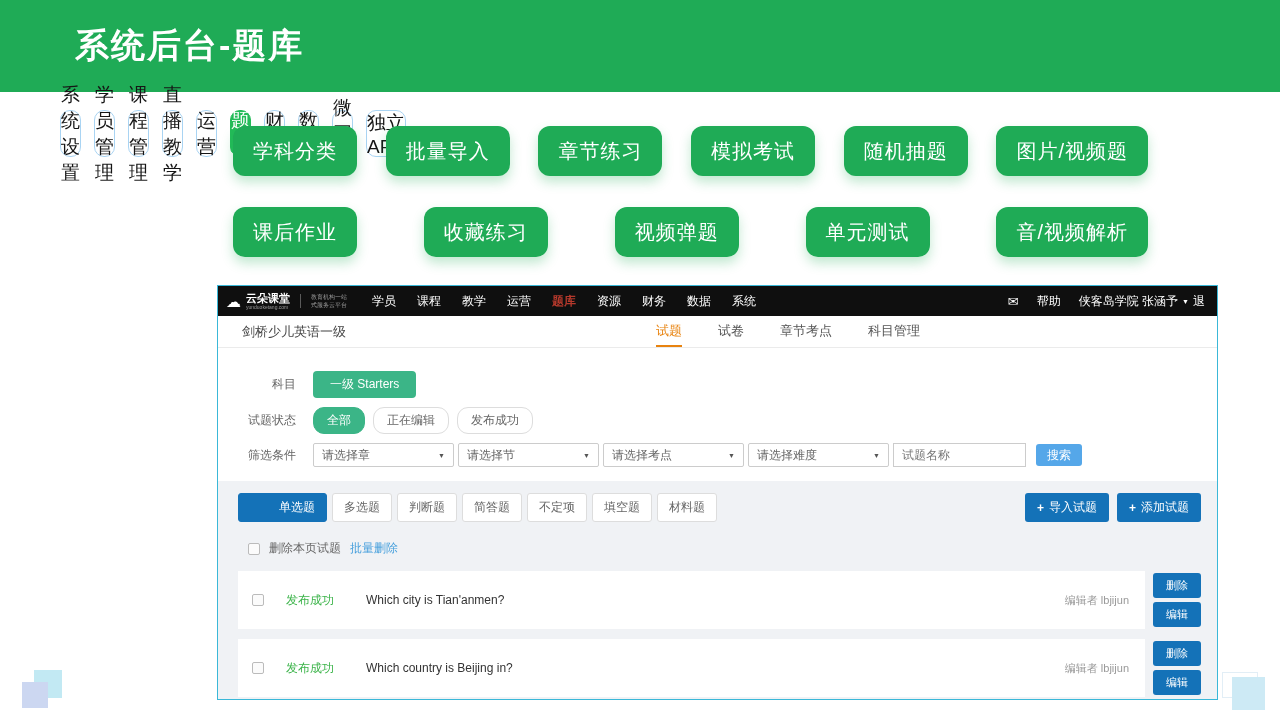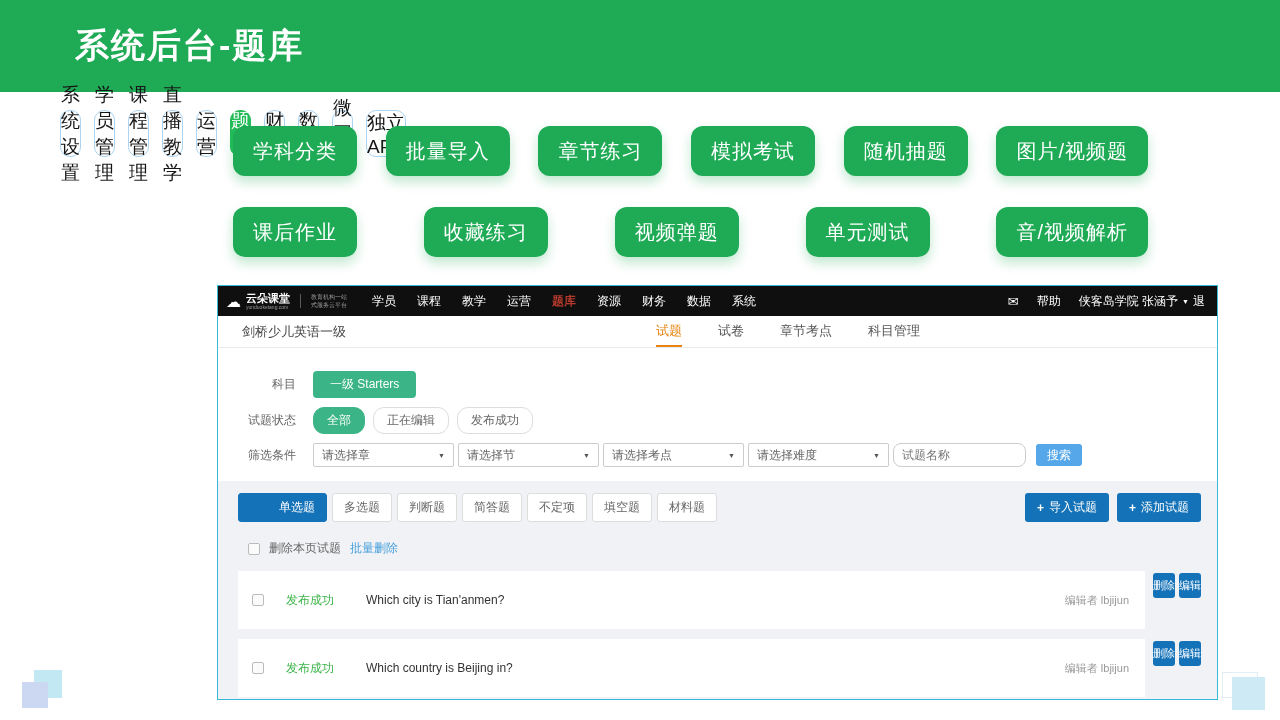--- a/index.html
+++ b/index.html
@@ -64,21 +64,21 @@
   .flabel { width:78px; text-align:right; font-size:12px; color:#666; flex:none; }
   .fcontent { margin-left:17px; display:flex; align-items:center; gap:8px; }
   .fcontent.tight { gap:4px; }
   .pill-green { background:#3bb587; color:#fff; font-size:12px; padding:5px 17px; border-radius:4px; cursor:pointer;text-align:center; }
   .status-btn { font-size:12px; padding:4px 13px; border:1px solid #ddd; border-radius:11px;
     background:#fff; color:#666; cursor:pointer; }
   .status-btn.active { background:#3bb587; border-color:#3bb587; color:#fff; }
   .select { width:141px; height:24px; border:1px solid #ccc; border-radius:2px; background:#fff;
     display:flex; align-items:center; justify-content:space-between; padding:0 8px; font-size:12px; color:#666; cursor:pointer; }
   .select .caret-sm { color:#555; }
-  .txt-input { width:133px; height:24px; border:1px solid #ccc; border-radius:8px; font-size:12px;
+  .txt-input { width:133px; height:24px; border:1px solid #ccc; border-radius:0; font-size:12px;
     padding:0 8px; color:#333; outline:none; font-family:"Liberation Sans", sans-serif; }
   .search-btn { height:22px; padding:0 11px; background:#55a7e9; color:#fff; font-size:12px;
     border:none; border-radius:3px; margin-left:6px; cursor:pointer; font-family:"Liberation Sans", sans-serif; }
 
   
   .listblock { background:#f0f2f5; flex:1; padding:12px 16px 0 20px; }
   .typebar { display:flex; align-items:center; margin-bottom:18px; }
   .type-btn { font-size:12px; padding:5px 11px; background:#fff; border:1px solid #ddd;
     border-radius:3px; color:#666; margin-right:5px; cursor:pointer; }
   .type-btn.active { background:#1472b8; border-color:#1472b8; color:#fff;padding-left:40px; }
@@ -90,21 +90,21 @@
   .delrow { display:flex; align-items:center; gap:9px; font-size:12px; color:#666; margin:0 0 14px 10px; }
   .checkbox { width:12px; height:12px; border:1px solid #bbb; border-radius:2px; background:#fbfbfb;
     flex:none; cursor:pointer; }
   .batch-link { color:#459fdc; cursor:pointer; }
 
   .qrow { display:flex; align-items:stretch; height:58px; margin-bottom:10px; }
   .qcard { background:#fff; flex:1; display:flex; align-items:center; padding:0 16px 0 14px; }
   .qstatus { color:#3cb44a; font-size:12px; margin-left:22px; width:48px; flex:none; }
   .qtext { font-size:12px; color:#333; margin-left:32px; }
   .qeditor { margin-left:auto; font-size:11px; color:#999; }
-  .qactions { width:48px; margin-left:8px; flex:none; display:flex; 
+  .qactions { width:48px; margin-left:8px; flex:none; display:flex; flex-direction:column;
     justify-content:space-between; padding:2px 0; }
   .qaction-btn { height:25px; background:#1472b8; color:#fff; font-size:11px; border-radius:3px;
     display:flex; align-items:center; justify-content:center; cursor:pointer; }
 
   
   .deco { position:absolute; }
   .deco-bl-cyan { left:34px; top:670px; width:28px; height:28px; background:#c2e9f3; }
   .deco-bl-lav  { left:22px; top:682px; width:26px; height:26px; background:#ccd7f1; }
   .deco-br-outline { left:1222px; top:672px; width:36px; height:26px; border:1px solid #e2eef6; background:#fff; }
   .deco-br-cyan { left:1232px; top:677px; width:33px; height:33px; background:#cdeaf5; }

